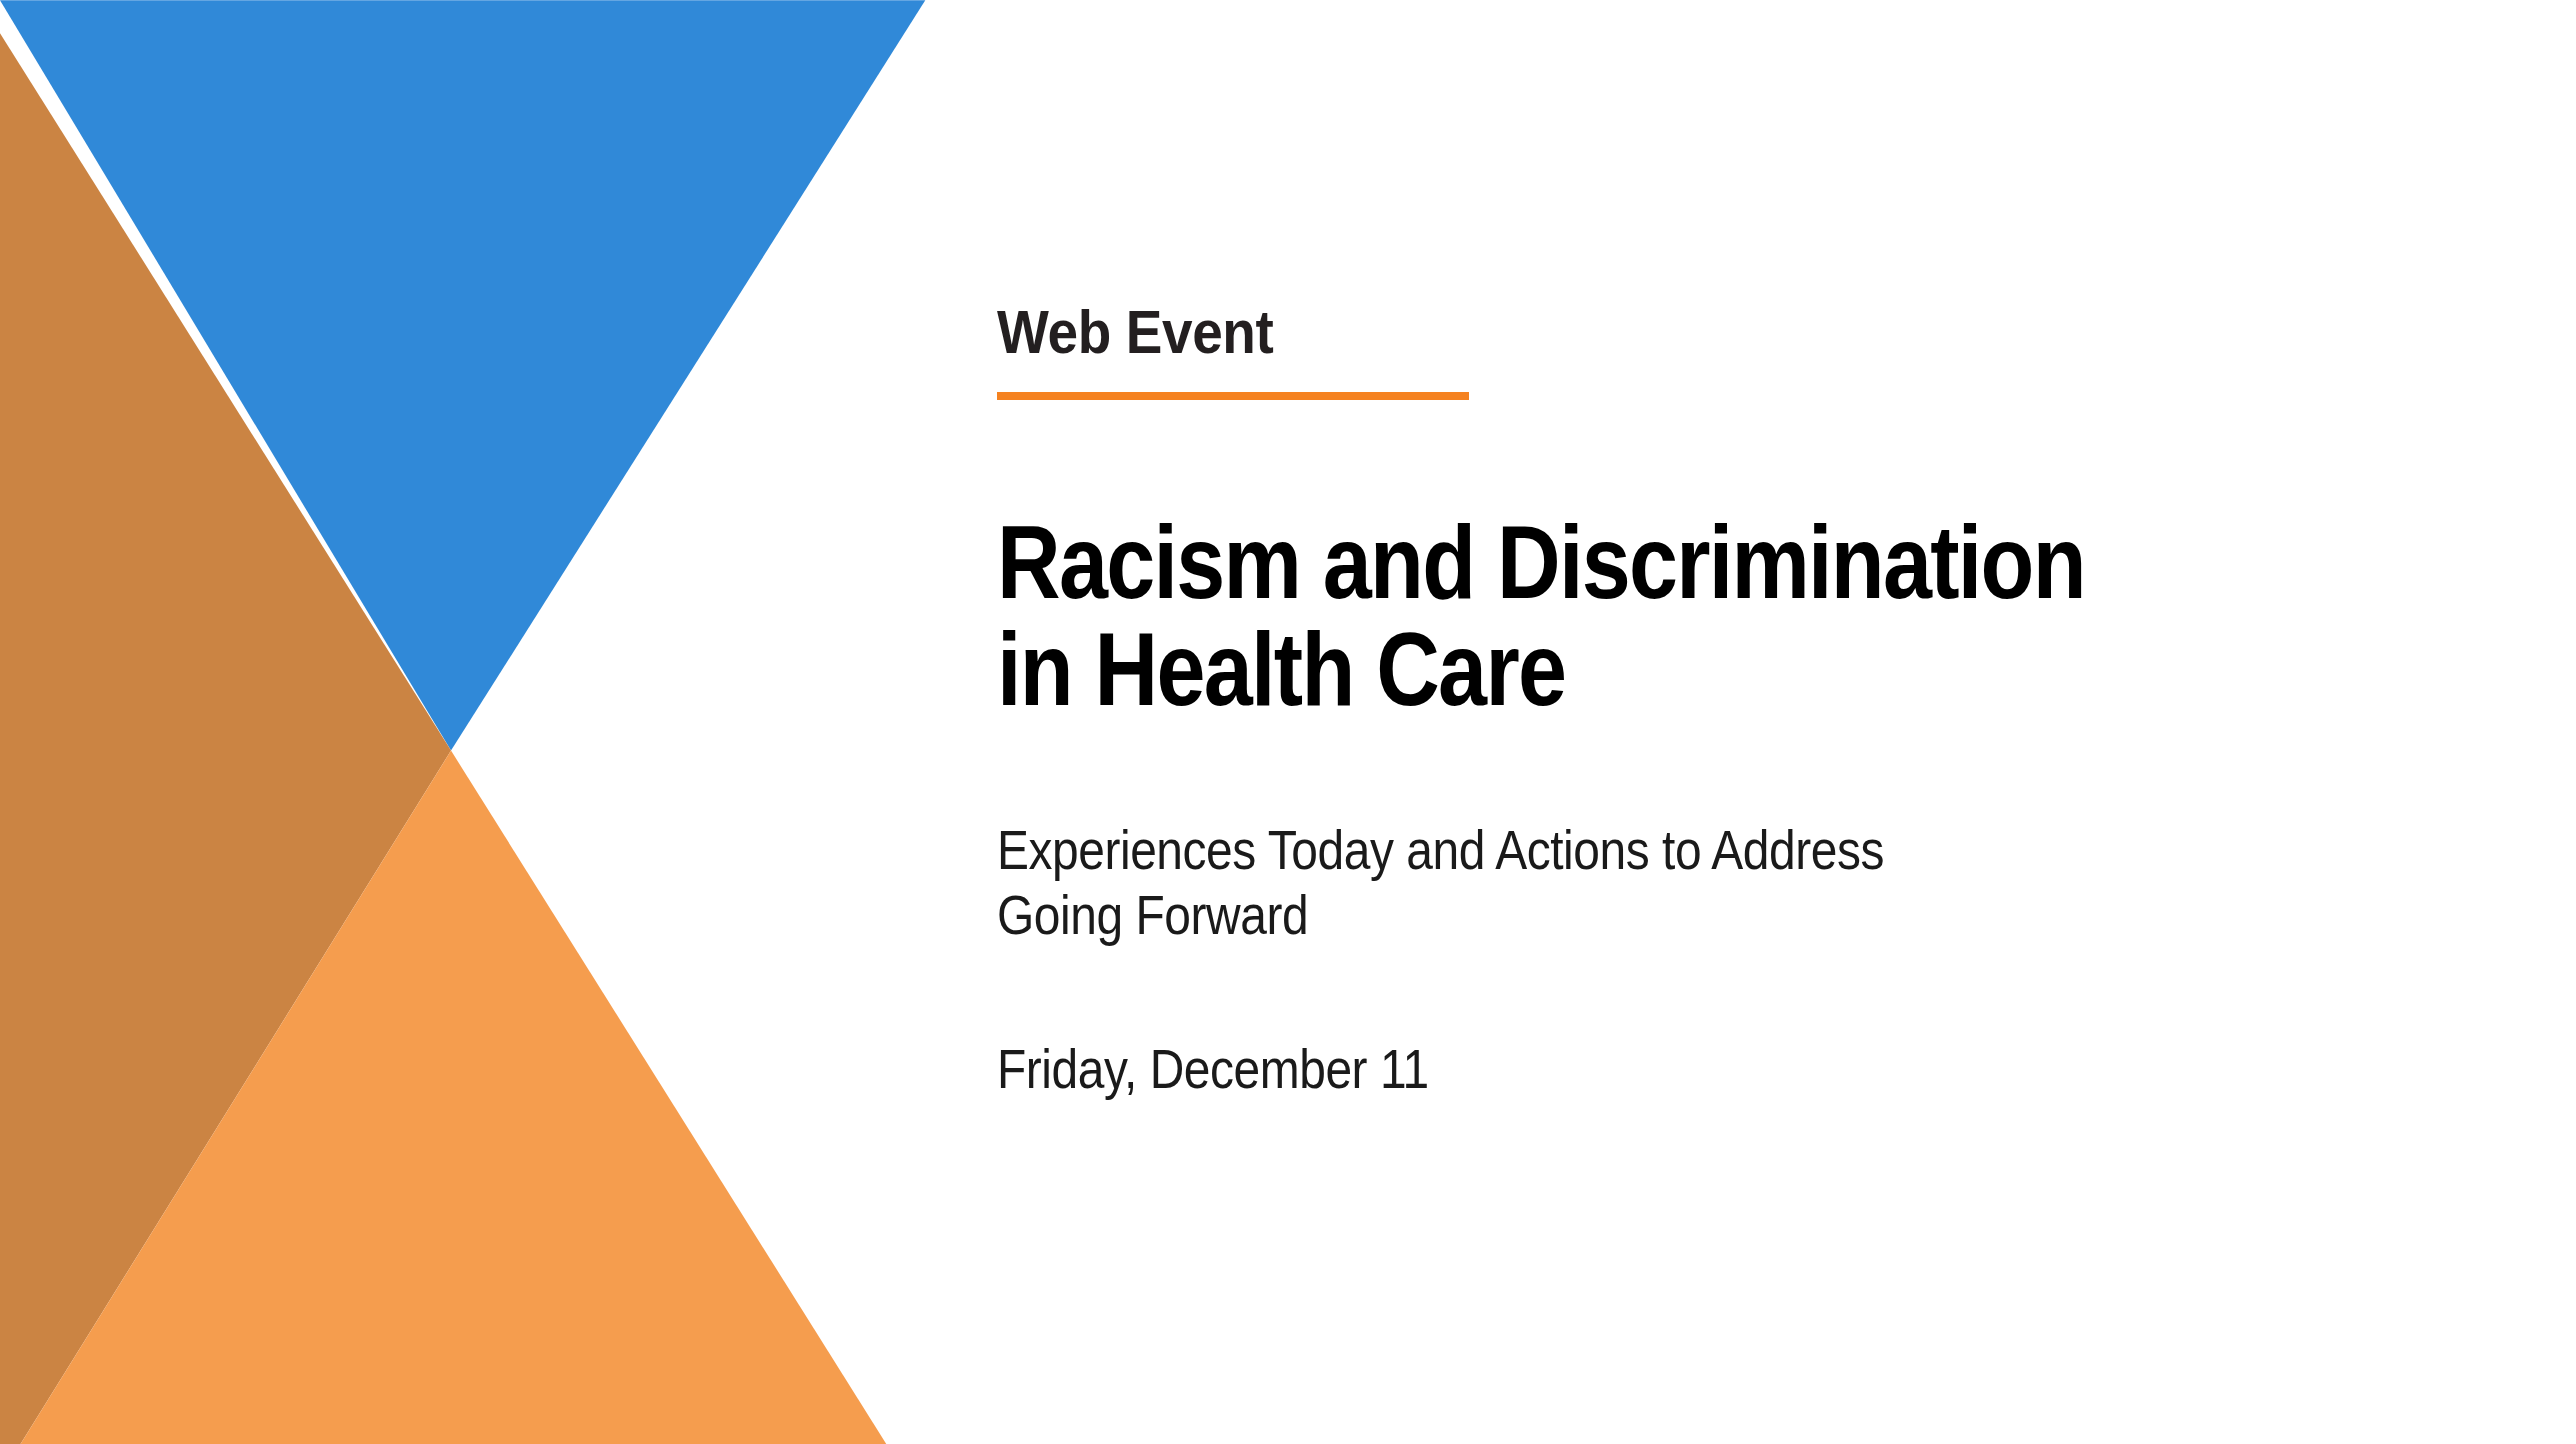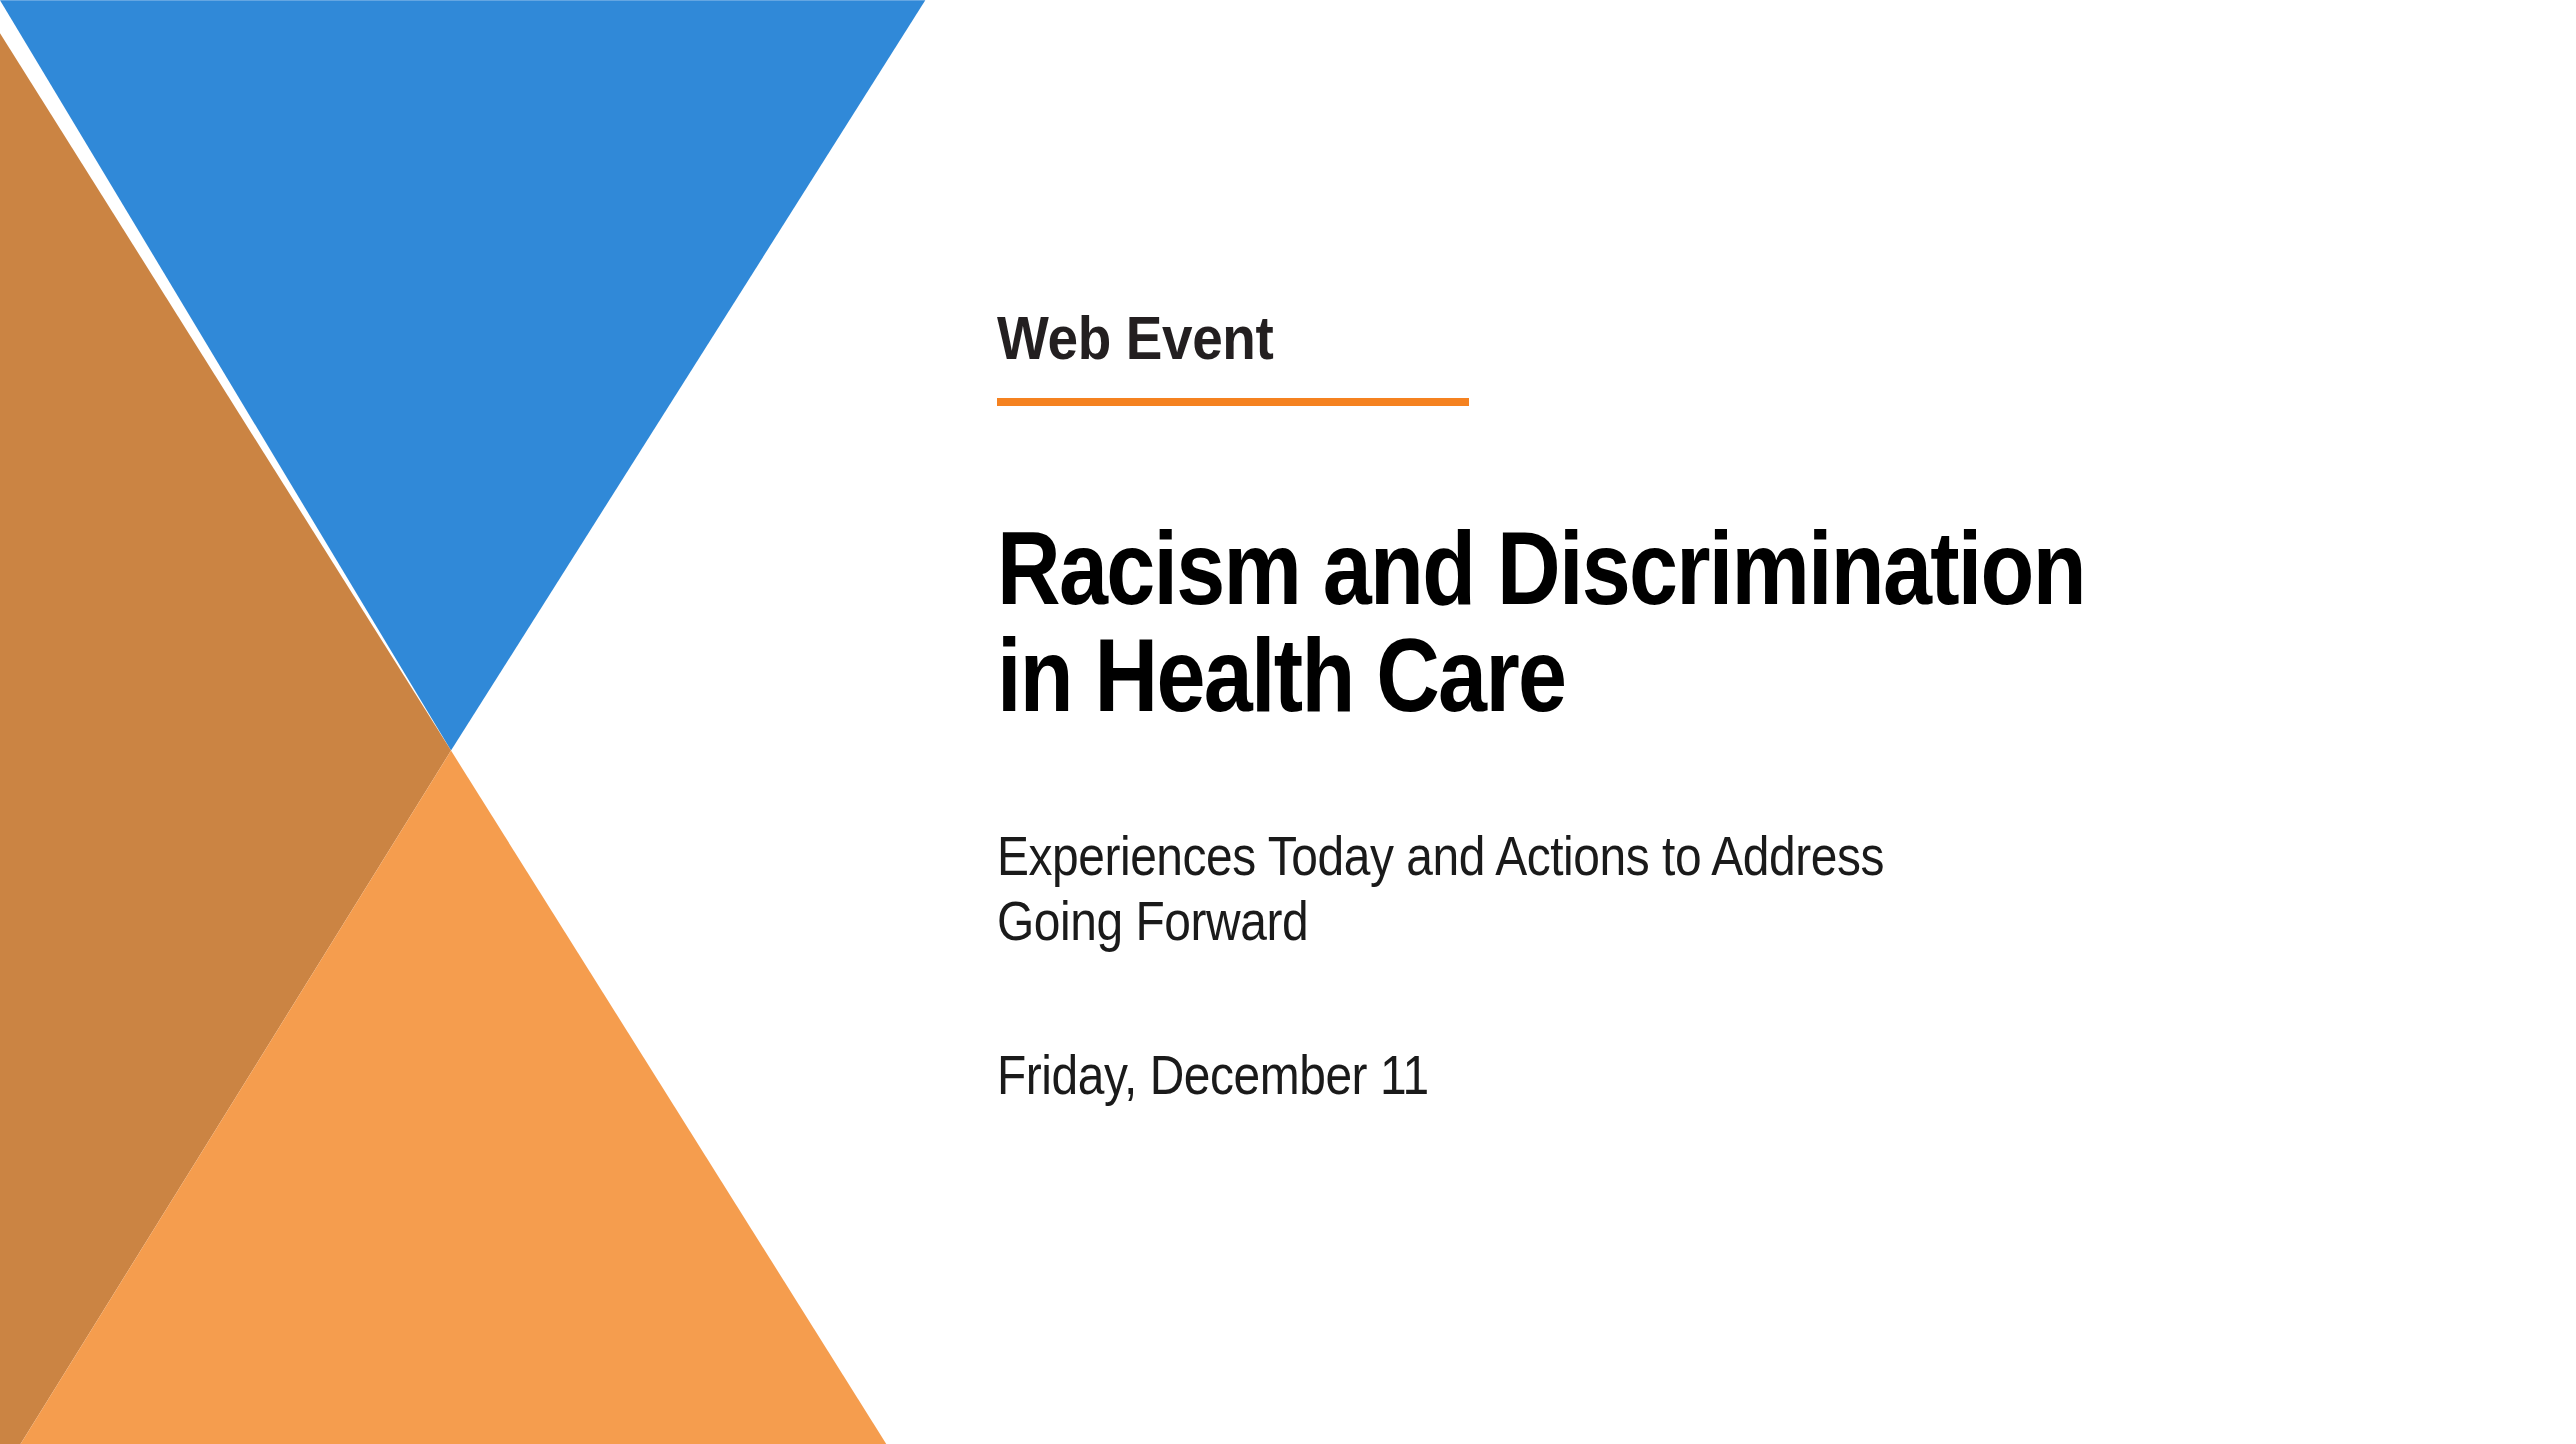--- a/index.html
+++ b/index.html
@@ -27,21 +27,21 @@
   #artwork svg {
     display: block;
     width: 963px;
     height: 1445px;
   }
 
   
   #text-column {
     position: absolute;
     left: 997px;
-    top: 17px;
+    top: 11px;
     width: 1525px;
     height: 1296px;
   }
 
   .eyebrow-wrap {
     position: absolute;
     left: 0;
     top: 291px;
     width: 474px;
   }

